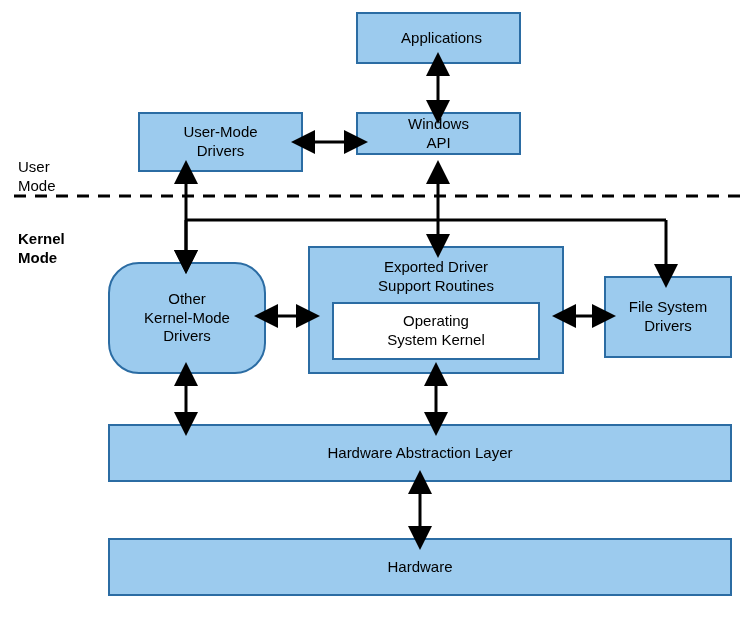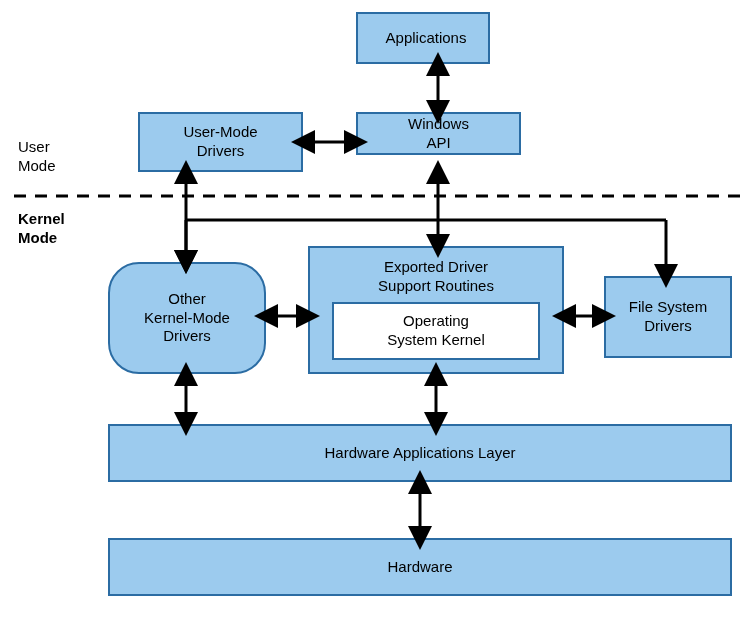--- a/index.html
+++ b/index.html
@@ -34,20 +34,21 @@
     align-items: center;
     justify-content: center;
     text-align: center;
     line-height: 1.25;
     box-sizing: border-box;
     padding: 4px 6px;
   }
   .label {
     position: absolute;
     line-height: 1.25;
+    margin-top: 20px;
   }
   svg.arrows {
     position: absolute;
     left: 0; top: 0;
     width: 750px;
     height: 624px;
     pointer-events: none;
   }
 </style>
 </head>
@@ -55,21 +56,21 @@
 
 <div class="canvas">
 
   <div class="label" style="left:18px; top:138px;">
     <span>User<br>Mode</span>
   </div>
   <div class="label" style="left:18px; top:210px;font-weight:bold;">
     <span>Kernel<br>Mode</span>
   </div>
 
-  <div class="box" style="left:356px; top:12px; width:134px; height:52px;padding-left:12px;">
+  <div class="box" style="left:356px; top:12px; width:165px; height:52px;padding-left:12px;">
     <span>Applications</span>
   </div>
 
   <div class="box" style="left:138px; top:112px; width:165px; height:60px;">
     <span>User-Mode<br>Drivers</span>
   </div>
   <div class="box" style="left:356px; top:112px; width:165px; height:43px;">
     <span>Windows<br>API</span>
   </div>
 
@@ -82,21 +83,21 @@
   </div>
   <div class="inner-box" style="left:332px; top:302px; width:208px; height:58px;">
     <span>Operating<br>System Kernel</span>
   </div>
 
   <div class="box" style="left:604px; top:276px; width:128px; height:82px;">
     <span>File System<br>Drivers</span>
   </div>
 
   <div class="box" style="left:108px; top:424px; width:624px; height:58px;">
-    <span>Hardware Applications Layer</span>
+    <span>Hardware Abstraction Layer</span>
   </div>
 
   <div class="box" style="left:108px; top:538px; width:624px; height:58px;align-items:center;">
     <span>Hardware</span>
   </div>
 
   <svg class="arrows" viewBox="0 0 750 624">
     <defs>
       <marker id="ah" viewBox="0 0 12 12" refX="2" refY="6" markerWidth="8" markerHeight="8" orient="auto-start-reverse">
         <path d="M0,0 L12,6 L0,12 Z" fill="#000"></path>

